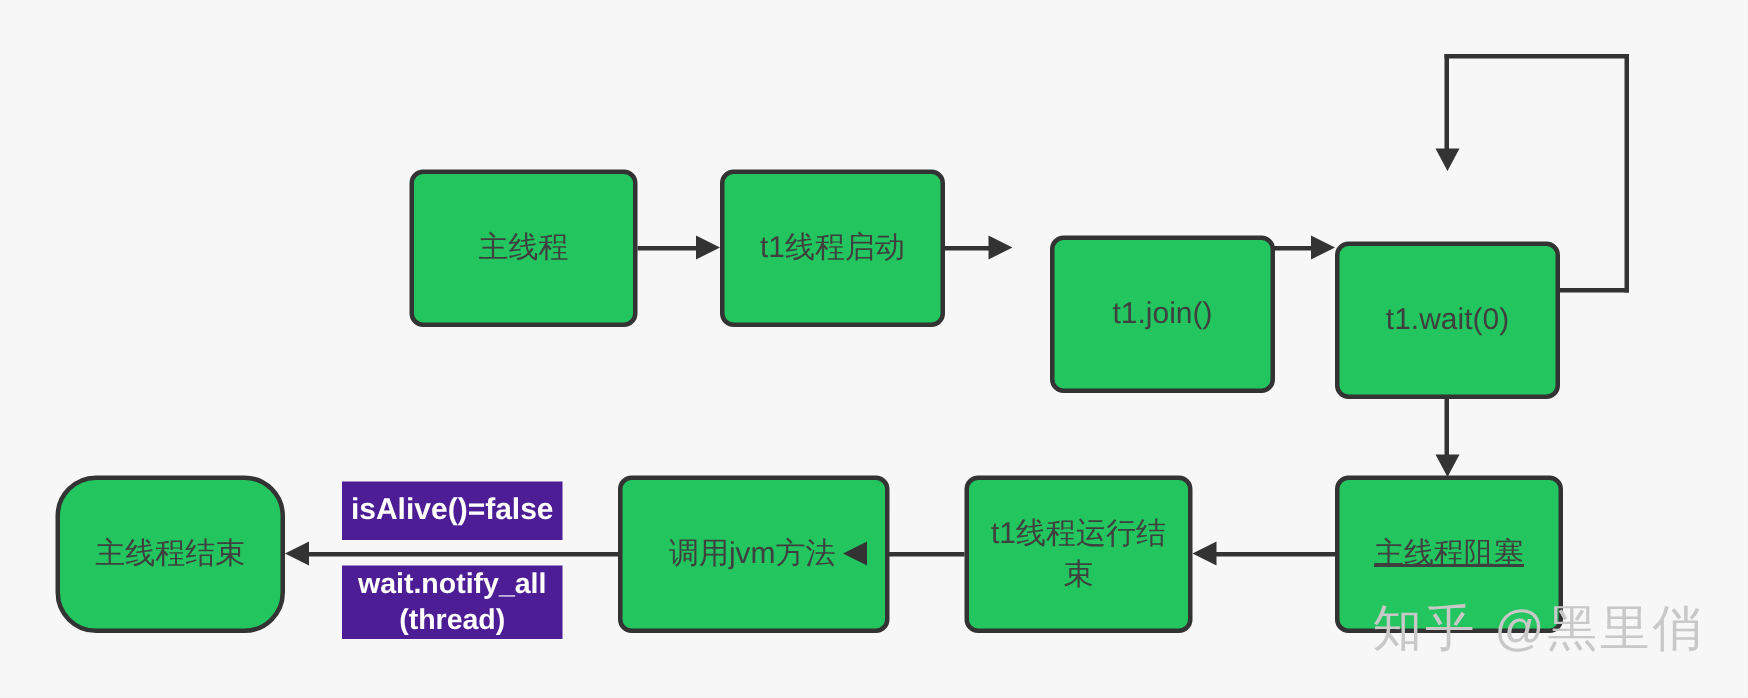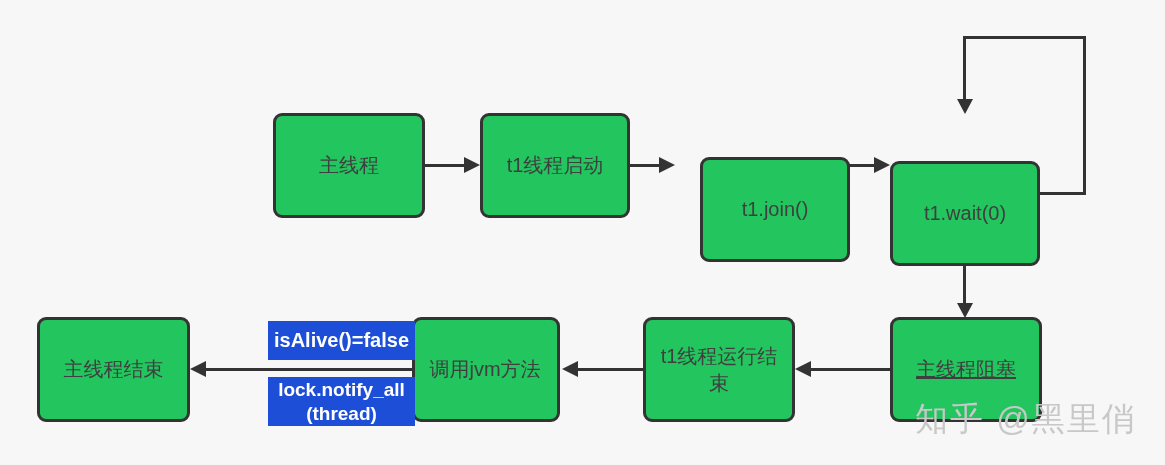--- a/index.html
+++ b/index.html
@@ -35,28 +35,27 @@
   .ah-down{border-left:8px solid transparent;border-right:8px solid transparent;border-top:15px solid #333333;}
   .red-text{
     position:absolute;
     color:#d92b21;
     font-size:20px;
     white-space:nowrap;
     z-index:2;
   }
   .red-label{
     position:absolute;
-    background:#1d4ed8;
+    background:#4c1d95;
     color:#ffffff;
     font-weight:bold;
     display:flex;flex-direction:column;align-items:center;justify-content:center;
     text-align:center;
     z-index:2;
     box-sizing:border-box;
-    margin-left:40px;
   }
   .watermark{
     position:absolute;
     color:#c8c8c8;
     font-size:33px;
     white-space:nowrap;
     letter-spacing:2px;
     z-index:5;
   }
 </style>
@@ -65,22 +64,22 @@
 
 <div id="canvas">
 
   <div class="node" style="left:273px;top:113px;width:152px;height:105px;">主线程</div>
   <div class="node" style="left:480px;top:113px;width:150px;height:105px;">t1线程启动</div>
   <div class="node" style="left:700px;top:113px;width:150px;height:105px;margin-top:44px;">t1.join()</div>
   <div class="node" style="left:890px;top:113px;width:150px;height:105px;margin-top:48px;">t1.wait(0)</div>
 
   <div class="node" style="left:890px;top:317px;width:152px;height:105px;text-decoration:underline;">主线程阻塞</div>
   <div class="node" style="left:643px;top:317px;width:152px;height:105px;">t1线程运行结束</div>
-  <div class="node" style="left:412px;top:317px;width:148px;height:105px;padding-left:12px;">调用jvm方法</div>
-  <div class="node" style="left:37px;top:317px;width:153px;height:105px;">主线程结束</div>
+  <div class="node" style="left:412px;top:317px;width:181px;height:105px;padding-left:12px;">调用jvm方法</div>
+  <div class="node" style="left:37px;top:317px;width:153px;height:105px;border-radius:27px;">主线程结束</div>
 
   <div class="hline" style="left:425px;top:164px;width:42px;"></div>
   <div class="ah ah-right" style="left:464px;top:157px;"></div>
 
   <div class="hline" style="left:630px;top:164px;width:31px;"></div>
   <div class="ah ah-right" style="left:659px;top:157px;"></div>
 
   <div class="hline" style="left:825px;top:164px;width:51px;"></div>
   <div class="ah ah-right" style="left:874px;top:157px;"></div>
 
@@ -99,19 +98,19 @@
   <div class="hline" style="left:575px;top:368px;width:68px;"></div>
   <div class="ah ah-left" style="left:562px;top:361px;"></div>
 
   <div class="hline" style="left:203px;top:368px;width:209px;"></div>
   <div class="ah ah-left" style="left:190px;top:361px;"></div>
 
   <div class="red-label" style="left:228px;top:321px;width:147px;height:39px;font-size:20px;">
     <span>isAlive()=false</span>
   </div>
   <div class="red-label" style="left:228px;top:377px;width:147px;height:49px;font-size:19px;line-height:1.22;">
-    <span>lock.notify_all</span>
+    <span>wait.notify_all</span>
     <span>(thread)</span>
   </div>
 
   <div class="watermark" style="left:915px;top:397px;">知乎 @黑里俏</div>
 
 </div>
 
 </body></html>

